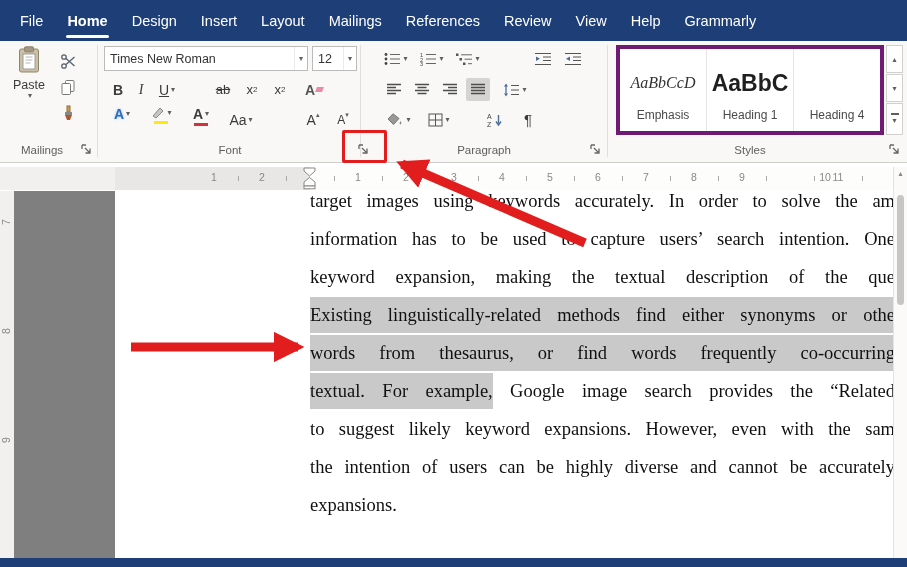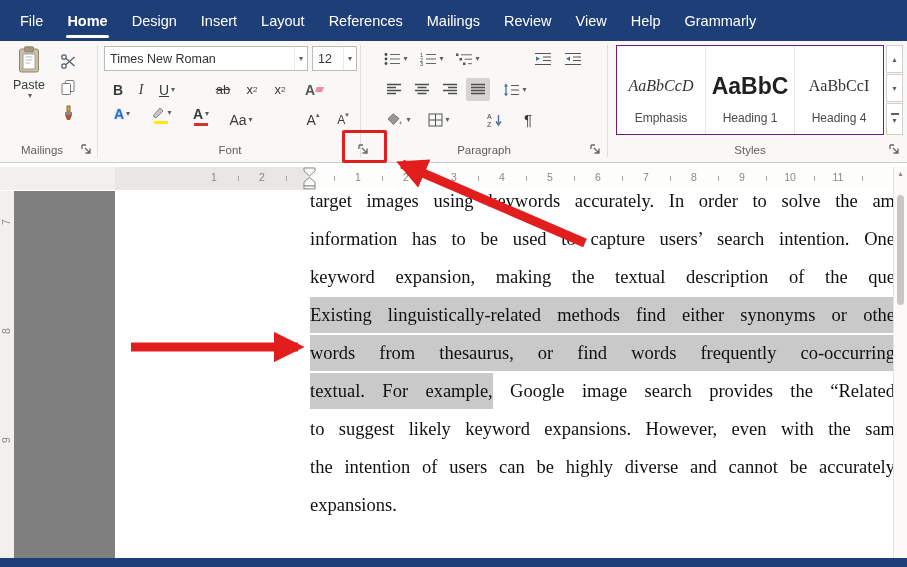--- a/index.html
+++ b/index.html
@@ -32,21 +32,21 @@
   .combo .chev{margin-left:auto;padding:0 4px;border-left:1px solid #eceae8;align-self:stretch;display:flex;align-items:center;}
   .glyph{font-size:14px;line-height:1;color:#3b3b3b;}
   .tiny{font-size:7px;line-height:1;color:#605e5c;}
   .colorbar{height:3.5px;width:14px;margin-top:1.5px;}
   .paste{left:6px;top:5px;width:46px;height:92px;font-size:12.5px;color:#3b3b3b;}
   .paste .lbl{margin-top:4px;}
   .smallbtn{width:24px;height:24px;}
 
   
   .gallery{position:absolute;left:616px;top:4px;width:268px;height:90px;background:#fff;
-           border:1px solid #701a75;display:flex;box-sizing:border-box;}
+           border:4px solid #701a75;display:flex;box-sizing:border-box;}
   .style-cell{flex:1;border-right:1px solid #e8e6e4;display:flex;flex-direction:column;align-items:center;
               justify-content:flex-end;padding-bottom:9px;overflow:hidden;cursor:default;}
   .style-cell:last-child{border-right:none;}
   .style-preview{height:46px;display:flex;align-items:center;white-space:nowrap;color:#333;}
   .style-preview.emphasis{font-family:"Liberation Serif",serif;font-style:italic;font-size:16px;}
   .style-preview.h1{font-weight:bold;font-size:23px;color:#1f1f1f;}
   .style-preview.h4{font-size:16px;font-family:"Liberation Serif",serif;}
   .style-name{font-size:12px;color:#4a4a4a;margin-top:2px;}
   .gbtn{position:absolute;width:17px;background:#fff;border:1px solid #d2d0ce;display:flex;align-items:center;
         justify-content:center;flex-direction:column;color:#605e5c;font-size:8px;box-sizing:border-box;}
@@ -89,22 +89,22 @@
 <body>
 
 <div class="app">
 
   <div class="tabbar">
       <div class="tab">File</div>
       <div class="tab active">Home</div>
       <div class="tab">Design</div>
       <div class="tab">Insert</div>
       <div class="tab">Layout</div>
+      <div class="tab">Mailings</div>
       <div class="tab">References</div>
-      <div class="tab">Mailings</div>
       <div class="tab">Review</div>
       <div class="tab">View</div>
       <div class="tab">Help</div>
       <div class="tab">Grammarly</div>
     </div>
 
   <div class="ribbon">
     <div class="divider" style="left:97px"></div>
     <div class="divider" style="left:360px"></div>
     <div class="divider" style="left:607px"></div>
@@ -329,21 +329,20 @@
     <div class="gallery">
         <div class="style-cell">
           <div class="style-preview emphasis">AaBbCcD</div>
           <div class="style-name">Emphasis</div>
         </div>
         <div class="style-cell">
           <div class="style-preview h1">AaBbC</div>
           <div class="style-name">Heading 1</div>
         </div>
         <div class="style-cell">
-          <div class="style-preview h4">AaBbCcI</div>
           <div class="style-name">Heading 4</div>
         </div>
       </div>
     <div class="gbtn" style="left:886px;top:4px;height:28px">
       <span>▴</span>
     </div>
     <div class="gbtn" style="left:886px;top:33px;height:28px">
       <span>▾</span>
     </div>
     <div class="gbtn" style="left:886px;top:62px;height:32px">
@@ -371,21 +370,21 @@
         <span class="rnum" style="left: 214px;">1</span>
         <span class="rnum" style="left: 358px;">1</span>
         <span class="rnum" style="left: 406px;">2</span>
         <span class="rnum" style="left: 454px;">3</span>
         <span class="rnum" style="left: 502px;">4</span>
         <span class="rnum" style="left: 550px;">5</span>
         <span class="rnum" style="left: 598px;">6</span>
         <span class="rnum" style="left: 646px;">7</span>
         <span class="rnum" style="left: 694px;">8</span>
         <span class="rnum" style="left: 742px;">9</span>
-        <span class="rnum" style="left: 790px;">10</span>
+        <span class="rnum" style="left: 825px;">10</span>
         <span class="rnum" style="left: 838px;">11</span>
         <span class="rtick" style="left: 334px;"></span>
         <span class="rtick" style="left: 382px;"></span>
         <span class="rtick" style="left: 430px;"></span>
         <span class="rtick" style="left: 478px;"></span>
         <span class="rtick" style="left: 526px;"></span>
         <span class="rtick" style="left: 574px;"></span>
         <span class="rtick" style="left: 622px;"></span>
         <span class="rtick" style="left: 670px;"></span>
         <span class="rtick" style="left: 718px;"></span>

